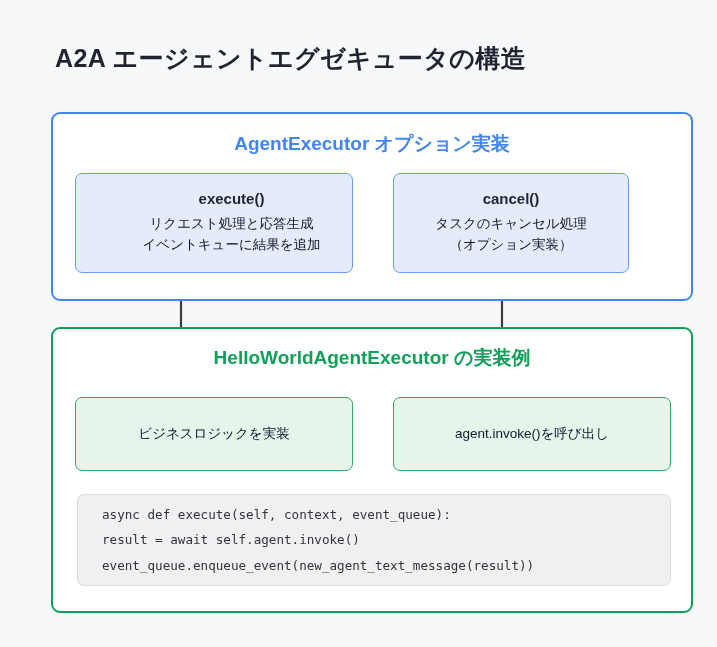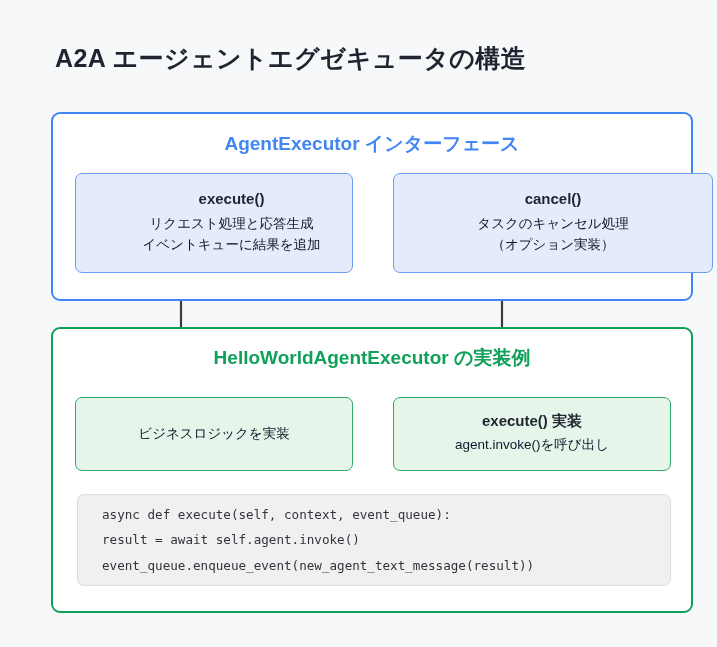--- a/index.html
+++ b/index.html
@@ -101,21 +101,21 @@
   }
 
   
   .node.blue {
     background: #e4ebfb;
     border: 1px solid #6b9bf5;
     top: 59px;
     height: 100px;
   }
   .node.blue.left  { left: 22px;  width: 278px; padding-left: 45px; }
-  .node.blue.right { left: 340px; width: 320px; }
+  .node.blue.right { left: 340px; width: 236px; }
 
   
   .node.green {
     background: #e6f5ea;
     border: 1px solid #30a96a;
     top: 68px;
     height: 74px;
   }
   .node.green.left  { left: 22px;  width: 278px; }
   .node.green.right { left: 340px; width: 278px; }
@@ -166,21 +166,21 @@
       <marker id="arrowhead" markerWidth="9" markerHeight="9" refX="6.2" refY="4" orient="auto" markerUnits="strokeWidth">
         <path d="M0,0 L0,8 L7.5,4 z" fill="#3c3c3c"></path>
       </marker>
     </defs>
     <line x1="181" y1="272" x2="181" y2="388" stroke="#3c3c3c" stroke-width="2.2" marker-end="url(#arrowhead)"></line>
     <line x1="502" y1="272" x2="502" y2="388" stroke="#3c3c3c" stroke-width="2.2" marker-end="url(#arrowhead)"></line>
   </svg>
 
   <div class="section interface">
 
-    <div class="section-title">AgentExecutor インターフェース</div>
+    <div class="section-title">AgentExecutor オプション実装</div>
 
     <div class="node blue left">
       <div class="node-title">execute()</div>
       <div class="node-line">リクエスト処理と応答生成</div>
       <div class="node-line">イベントキューに結果を追加</div>
     </div>
 
     <div class="node blue right">
       <div class="node-title">cancel()</div>
       <div class="node-line">タスクのキャンセル処理</div>
@@ -190,21 +190,20 @@
 
   <div class="section implementation">
 
     <div class="section-title">HelloWorldAgentExecutor の実装例</div>
 
     <div class="node green left">
       <div class="node-line">ビジネスロジックを実装</div>
     </div>
 
     <div class="node green right">
-      <div class="node-title">execute() 実装</div>
       <div class="node-line">agent.invoke()を呼び出し</div>
     </div>
 
     <div class="code-block">
       <div class="code-line">async def execute(self, context, event_queue):</div>
       <div class="code-line">result = await self.agent.invoke()</div>
       <div class="code-line">event_queue.enqueue_event(new_agent_text_message(result))</div>
     </div>
   </div>
 

